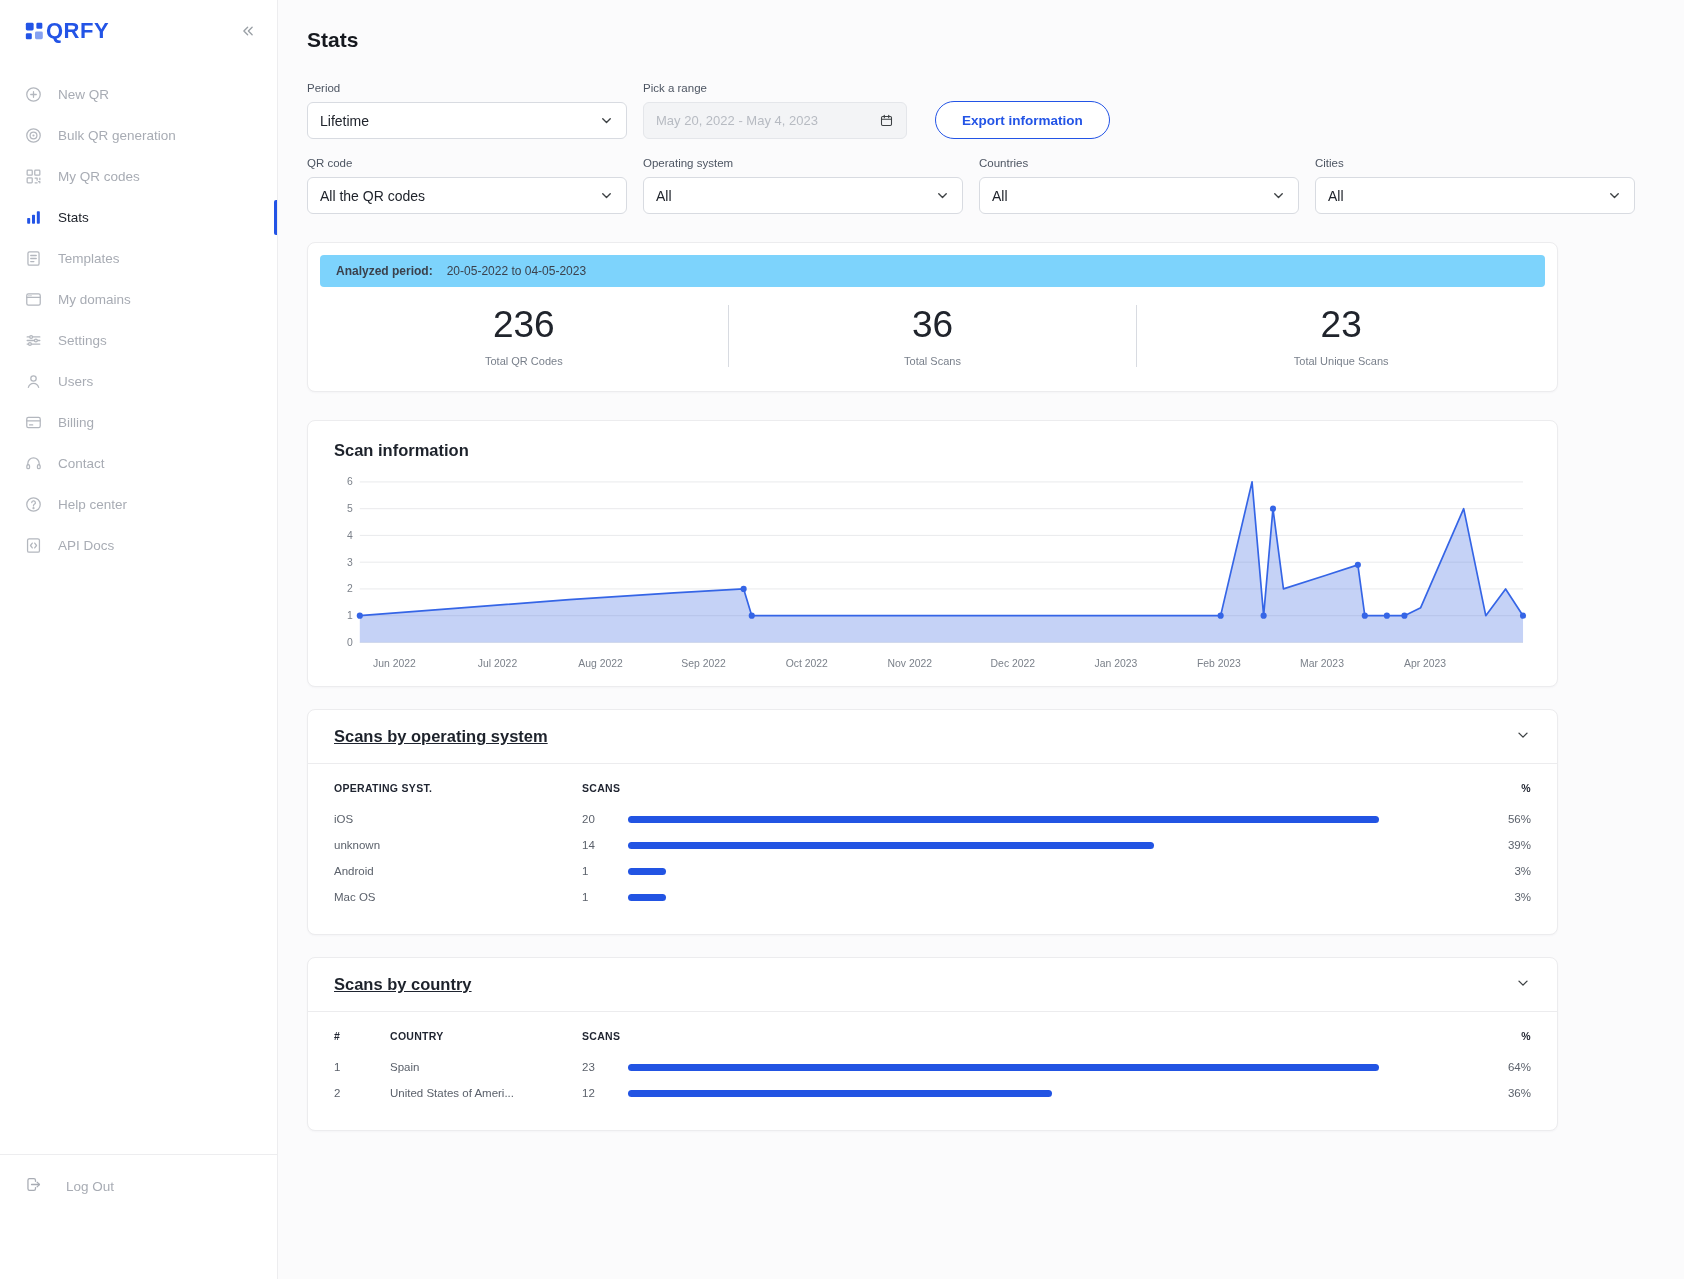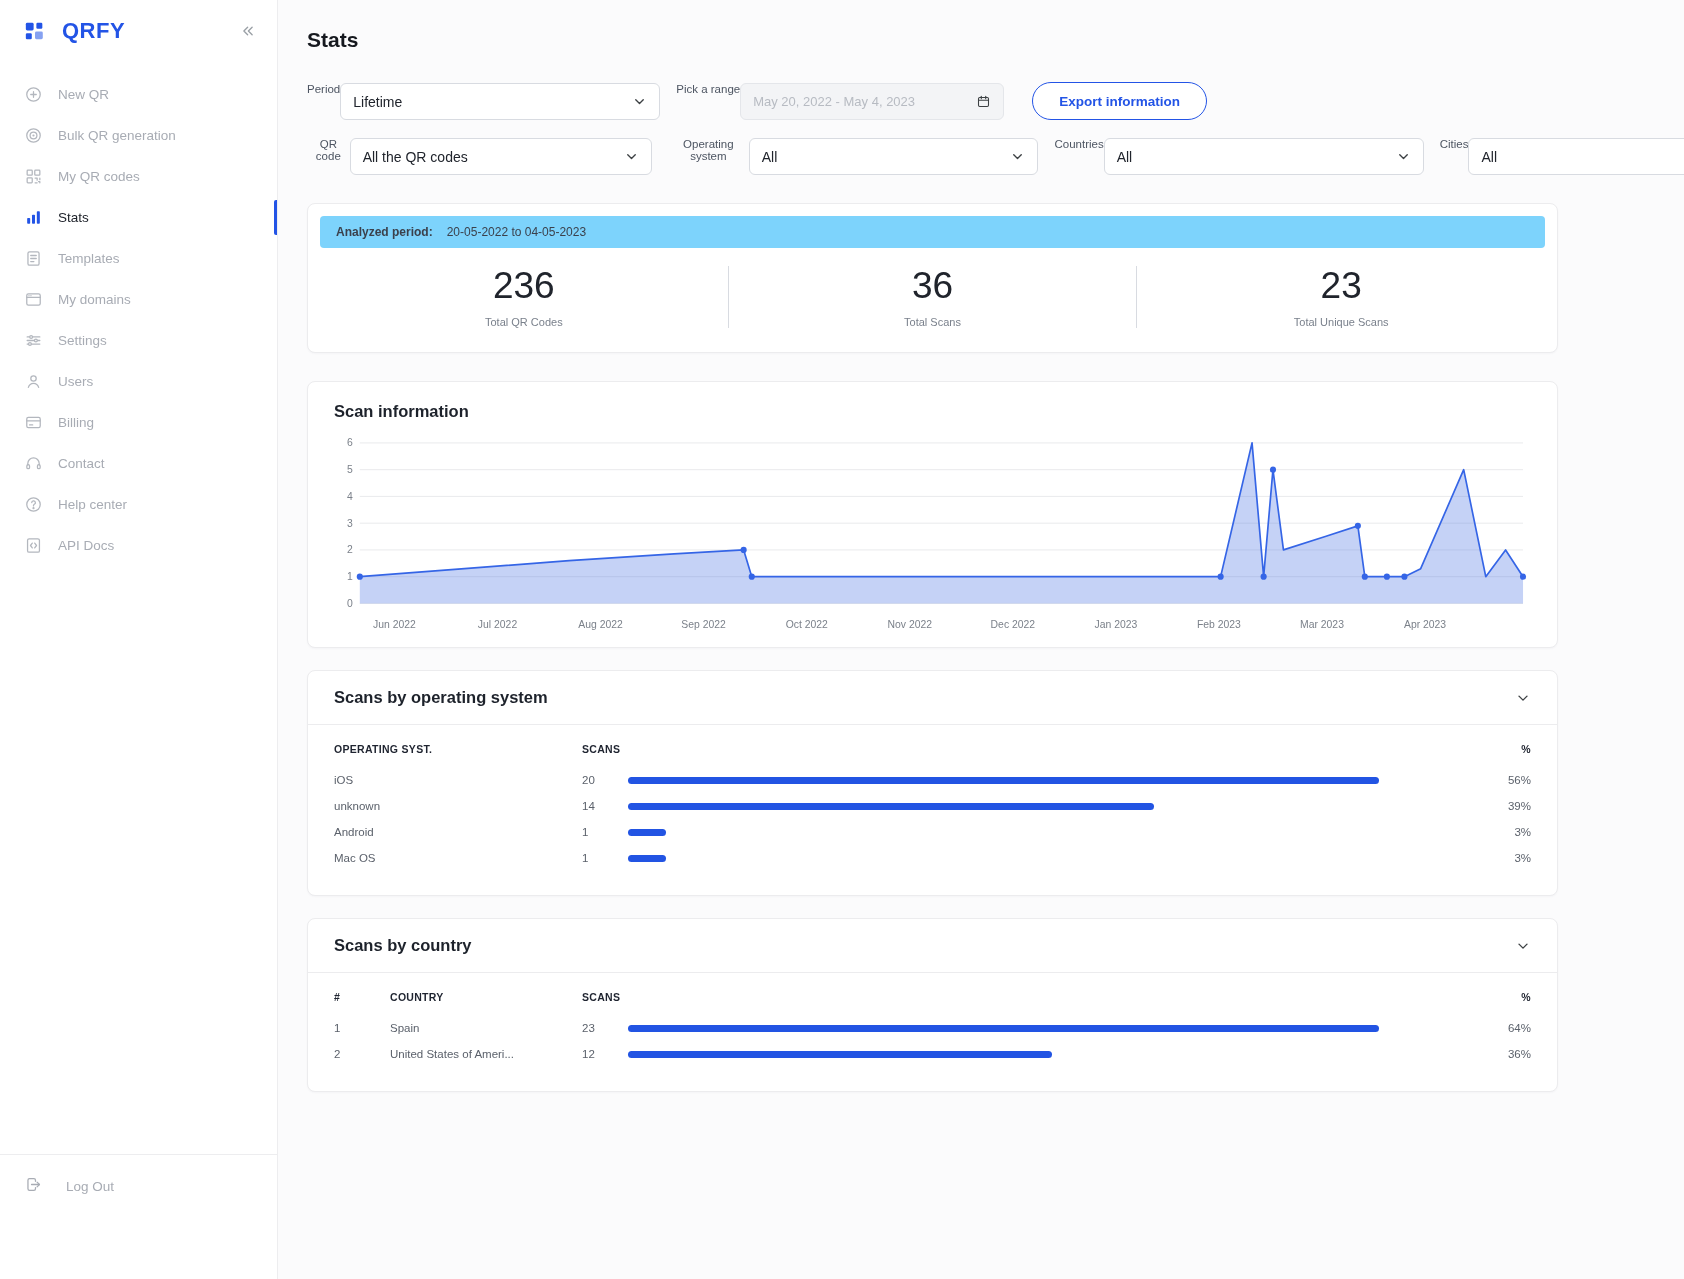--- a/index.html
+++ b/index.html
@@ -9,21 +9,21 @@
     font-family:"Liberation Sans", sans-serif;
     background:#fbfbfc; color:#1f2430;
   }
   
   .sidebar {
     position:fixed; left:0; top:0; bottom:0; width:278px;
     background:#fff; border-right:1px solid #ededef;
     display:flex; flex-direction:column; z-index:5;
   }
   .logo-row { display:flex; align-items:center; justify-content:space-between; padding:18px 20px 16px 24px; }
-  .logo { display:flex; align-items:center; gap:16px; color:#2354e6; font-weight:800; font-size:22px; letter-spacing:.5px; cursor:pointer; }
+  .logo { display:flex; align-items:center; gap:0; color:#2354e6; font-weight:800; font-size:22px; letter-spacing:.5px; cursor:pointer; }
   .logo svg { width:22px; height:22px; display:block; }
   .collapse-btn { color:#9aa0a6; cursor:pointer; display:flex; align-items:center; }
   .collapse-btn svg { width:18px; height:18px; }
   .menu { padding-top:14px; }
   .side-item {
     display:flex; align-items:center; gap:15px; height:41px; padding:0 24px;
     color:#a8acb4; font-size:13.5px; cursor:pointer; position:relative;
   }
   .side-item .side-icon { display:flex; color:#b3b7be; }
   .side-item .side-icon svg { width:19px; height:19px; }
@@ -35,21 +35,21 @@
   }
   .sidebar-bottom { margin-top:auto; border-top:1px solid #ededef; padding:20px 24px 82px; }
   .logout { display:flex; align-items:center; gap:23px; color:#a8acb4; font-size:13.5px; cursor:pointer; }
   .logout svg { width:19px; height:19px; }
 
   
   .main { margin-left:278px; padding:20px 126px 60px 29px; }
   .page-title { font-size:21px; font-weight:700; color:#15181e; margin:8px 0 30px; }
 
   .filters-row { display:flex; align-items:flex-end; margin-bottom:18px; gap:16px; }
-  .filter-group { display:flex; flex-direction:row;text-align:center; }
+  .filter-group { display:flex; flex-direction:column; }
   .filter-label { font-size:11.5px; color:#4d5562; margin-bottom:8px; }
   .select {
     width:320px; height:37px; background:#fff; border:1px solid #d8dbe1; border-radius:6px;
     display:flex; align-items:center; justify-content:space-between; padding:0 12px;
     font-size:14px; font-weight:500; color:#20242c; cursor:pointer;
   }
   .select .chev svg, .date-input .cal svg { width:15px; height:15px; display:block; color:#3c4043; }
   .date-input {
     width:264px; height:37px; background:#f3f4f6; border:1px solid #e4e6ea; border-radius:6px;
     display:flex; align-items:center; justify-content:space-between; padding:0 12px;
@@ -74,21 +74,21 @@
   .stat-value { font-size:37px; font-weight:500; color:#20242c; line-height:1.1; }
   .stat-label { font-size:11px; color:#7a818c; margin-top:9px; }
   .vdiv { width:1px; height:62px; background:#d8dbe1; }
 
   .chart-card { margin-top:28px; padding:20px 26px 10px; }
   .section-title { font-size:16.5px; font-weight:600; color:#1d222b; }
   .chart { width:100%; height:auto; display:block; margin-top:12px; }
   .chart .tick { font-size:10.5px; fill:#7b818a; font-family:"Liberation Sans", sans-serif; }
 
   .table-card { margin-top:22px; }
-  .table-head-row { display:flex; align-items:center; justify-content:space-between; padding:17px 26px; border-bottom:1px solid #ececee; cursor:pointer; }
+  .table-head-row { display:flex; align-items:flex-start; justify-content:space-between; padding:17px 26px; border-bottom:1px solid #ececee; cursor:pointer;text-decoration:underline; }
   .chev-big svg { width:16px; height:16px; color:#3c4043; display:block; }
   .table-body { padding:10px 26px 24px; }
   .t-header { display:flex; align-items:flex-end; padding:8px 0 12px; font-size:10.5px; font-weight:700; color:#52586
 2; letter-spacing:.3px; }
   .t-row { display:flex; align-items:center; height:26px; font-size:11.5px; color:#5b616b; }
   .col-name { width:248px; }
   .col-rank { width:56px; }
   .col-country { width:192px; }
   .col-scans { width:46px; }
   .col-bar { flex:1; display:flex; align-items:center; padding-right:58px; }

